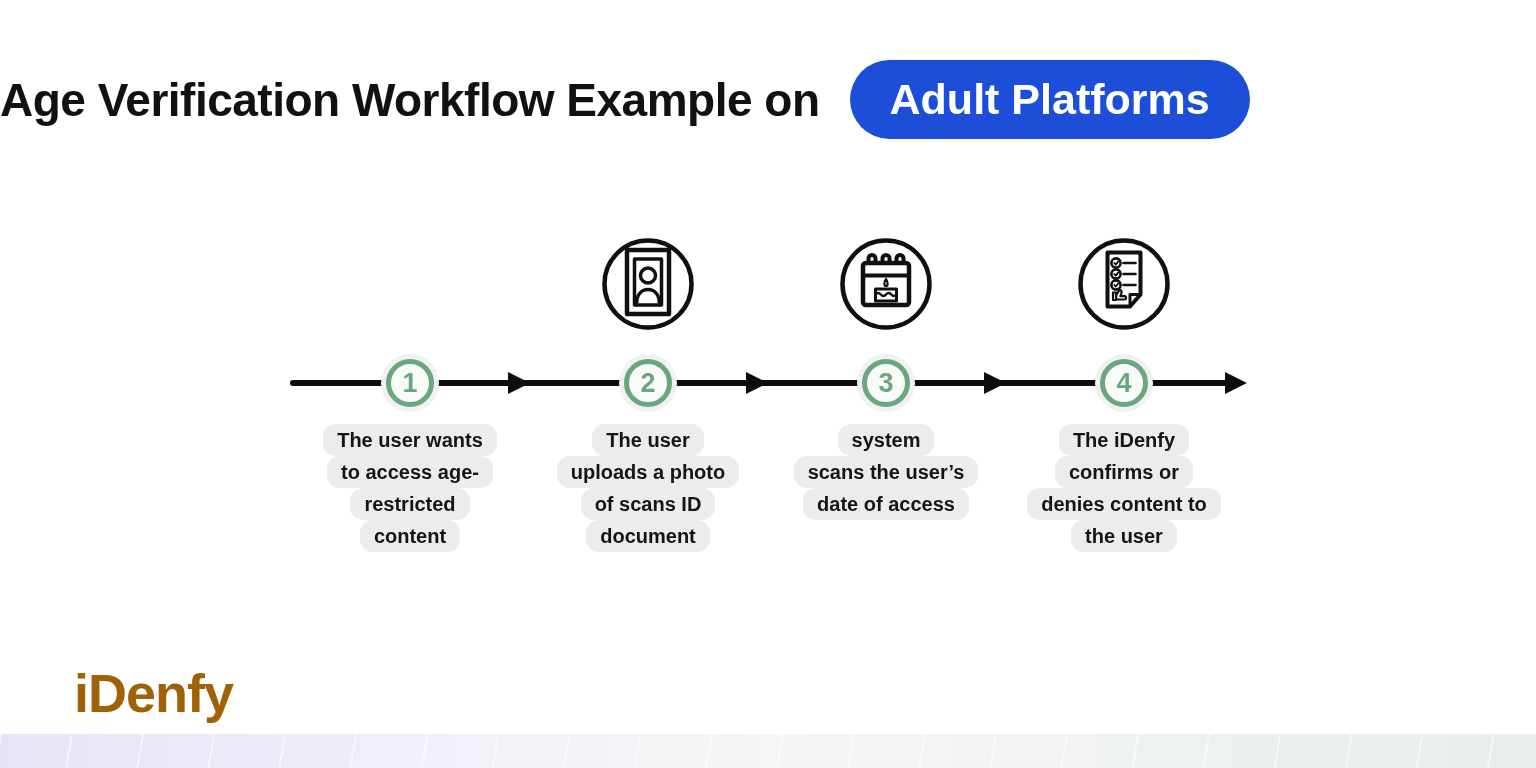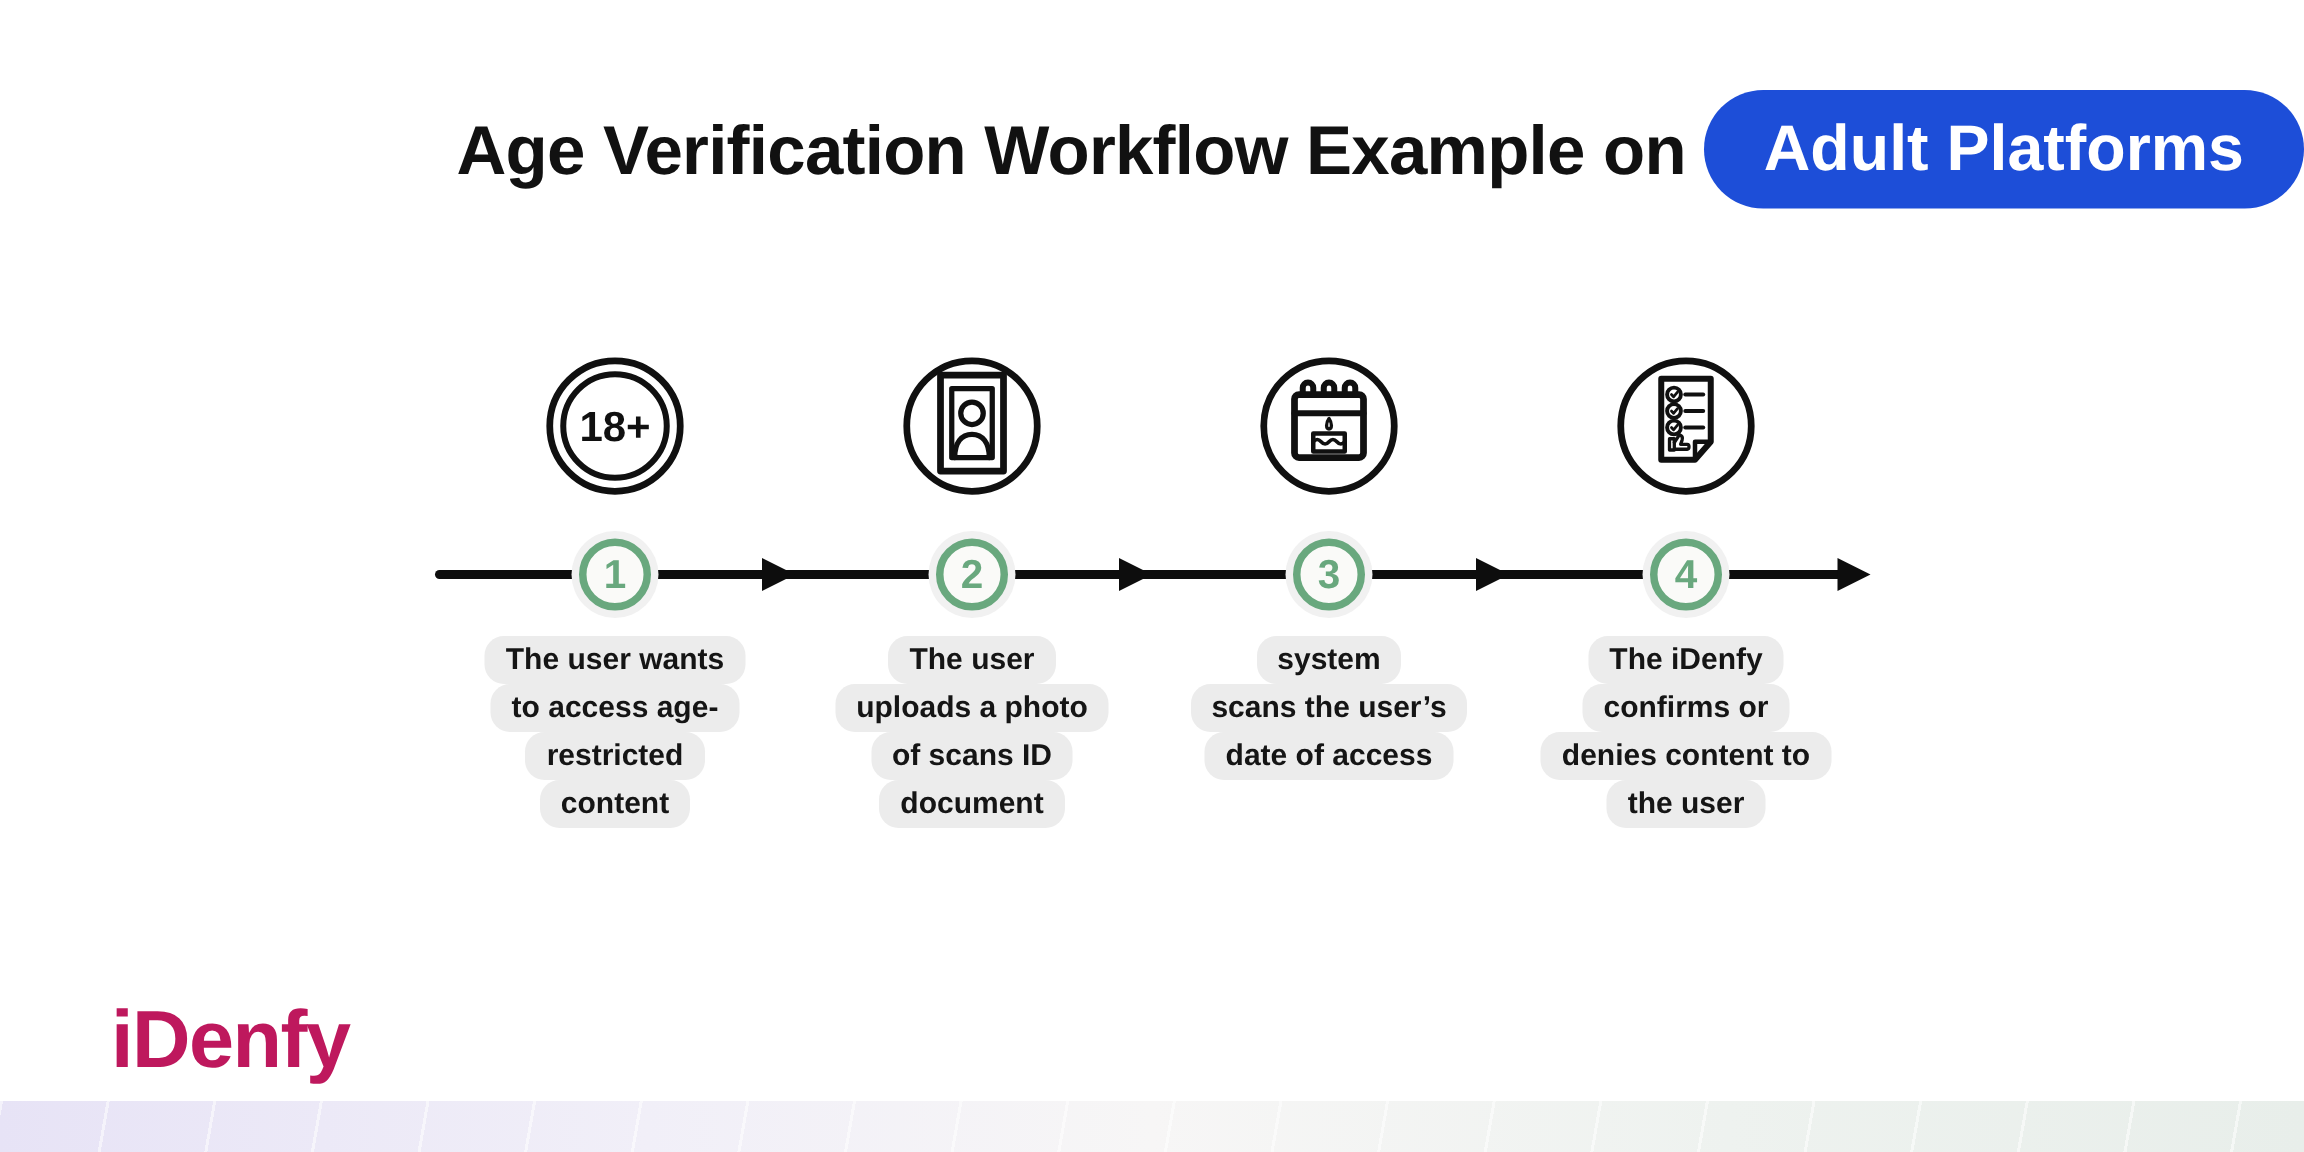--- a/index.html
+++ b/index.html
@@ -5,21 +5,21 @@
   html,body { margin:0; padding:0; background:#ffffff; }
   .canvas {
     position:relative; width:1536px; height:768px; margin:0 auto;
     background:#ffffff; overflow:hidden;
     font-family:"Liberation Sans", sans-serif; color:#111;
   }
 
   
   .title-row {
     position:absolute; top:60px; left:0; width:100%;
-    display:flex; justify-content:flex-end; align-items:center; gap:12px;
+    display:flex; justify-content:flex-start; align-items:center; gap:30px;
   }
   .title-row h1 {
     margin:0; font-size:46px; font-weight:800; letter-spacing:-0.5px; color:#111;
     white-space:nowrap;
   }
   .badge {
     background:#1d4ed8; color:#ffffff; font-size:43px; font-weight:800;
     padding:15px 40px; border-radius:48px; white-space:nowrap;
   }
 
@@ -58,46 +58,39 @@
   }
   .step-label span {
     display:block; background:#ececec; color:#151515;
     font-size:20px; font-weight:700; line-height:24px;
     padding:4px 14px; border-radius:13px; white-space:nowrap;
   }
 
   
   .logo {
     position:absolute; left:74px; top:662px;
-    font-size:54px; font-weight:700; letter-spacing:-1px; color:#be185d;
+    font-size:54px; font-weight:700; letter-spacing:-1px; color:#a16207;
   }
   .footer-strip {
     position:absolute; left:0; bottom:0; width:100%; height:34px;
     background:
       repeating-linear-gradient(100deg, rgba(255,255,255,0.55) 0 2px, rgba(255,255,255,0) 2px 70px),
       linear-gradient(90deg,#e7e3f6 0%,#f1eff8 28%,#f7f6f6 50%,#eef2ef 75%,#e8eeea 100%);
   }
 </style>
 </head>
 <body>
 
 <div class="canvas">
 
   <div class="title-row">
     <h1>Age Verification Workflow Example on</h1>
     <span class="badge">Adult Platforms</span>
   </div>
 
-  <div class="step-icon" style="left:362px">
-    <svg viewBox="0 0 96 96">
-      <circle class="ic" cx="48" cy="48" r="43.5" stroke-width="4.5"></circle>
-      <circle class="ic" cx="48" cy="48" r="34.5" stroke-width="4"></circle>
-      <text x="48" y="58" text-anchor="middle" font-size="28" font-weight="600" fill="#101010" font-family="'Liberation Sans',sans-serif">18+</text>
-    </svg>
-  </div>
 
   <div class="step-icon" style="left:600px">
     <svg viewBox="0 0 96 96">
       <circle class="ic" cx="48" cy="48" r="43.5" stroke-width="4.5"></circle>
       <rect class="ic" x="27" y="14" width="42" height="64" stroke-width="4.5"></rect>
       <rect class="ic" x="34.5" y="23" width="27" height="46" stroke-width="3.5"></rect>
       <circle class="ic" cx="48" cy="39.5" r="7.5" stroke-width="3.5"></circle>
       <path class="ic" d="M36.5 69 C36.5 59 41 53.5 48 53.5 C55 53.5 59.5 59 59.5 69" stroke-width="3.5"></path>
     </svg>
   </div>

